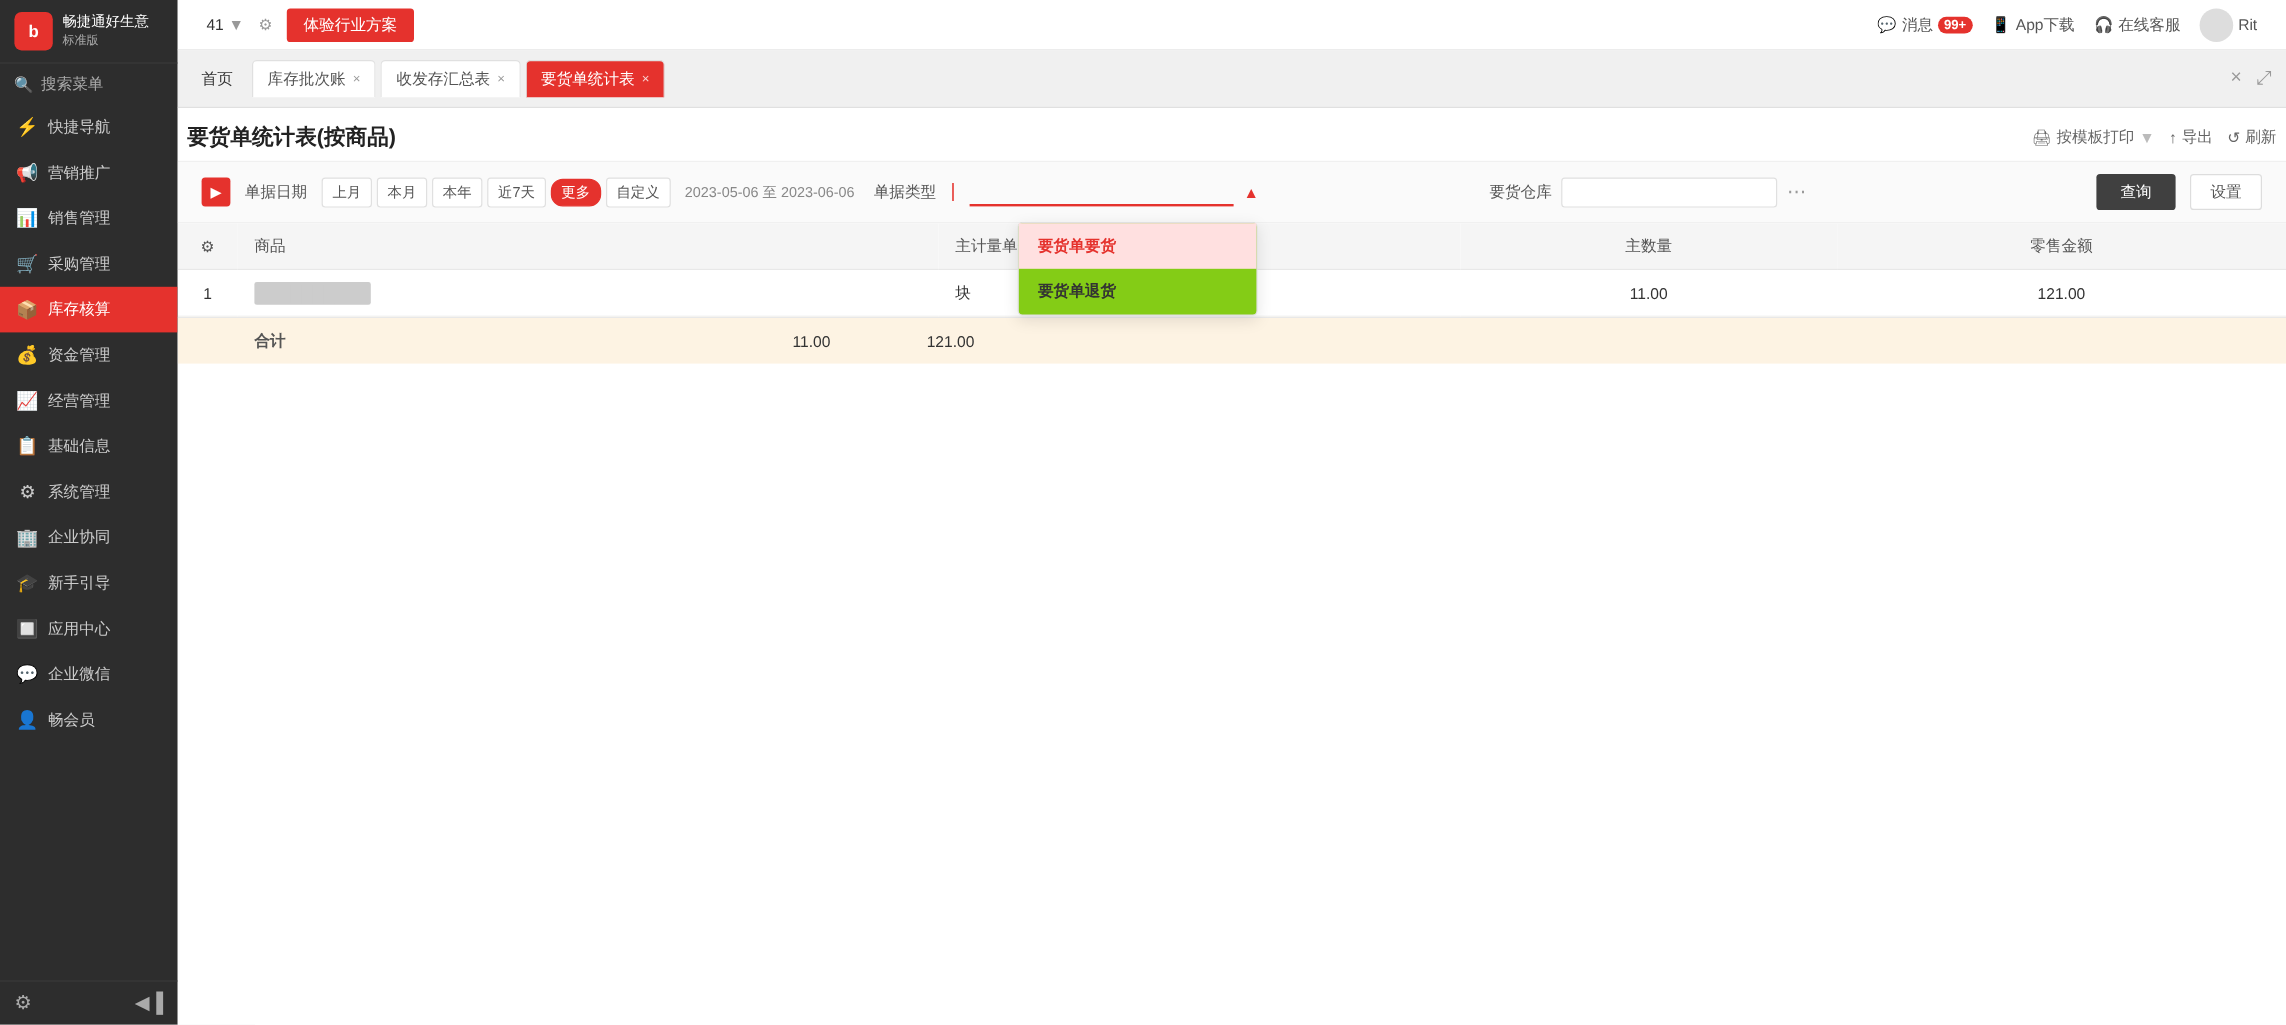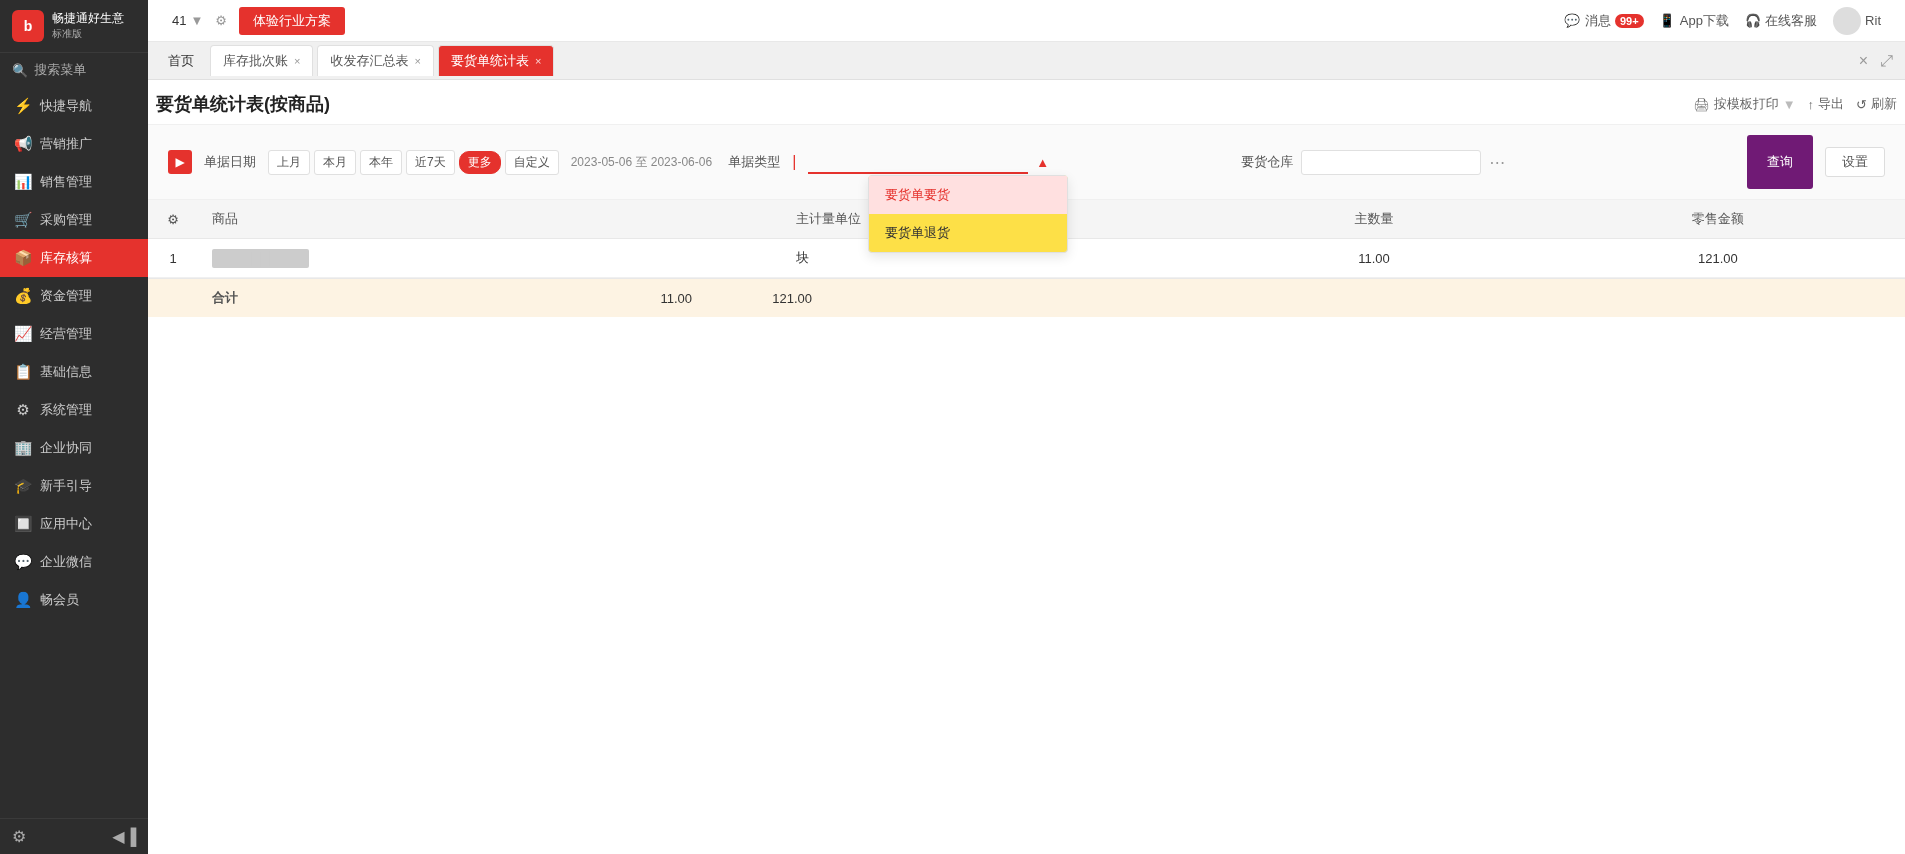--- a/index.html
+++ b/index.html
@@ -106,21 +106,21 @@
       font-size: 11px; font-weight: bold;
     }
     .avatar { width: 28px; height: 28px; border-radius: 50%; background: #ddd; }
 
     
     .tabbar {
       background: #f0f0f0;
       display: flex;
       align-items: center;
       padding: 0 8px;
-      height: 38px;
+      height: 48px;
       border-bottom: 1px solid #e0e0e0;
       flex-shrink: 0;
       gap: 4px;
       justify-content: flex-end;
     }
     .tab {
       display: flex; align-items: center; gap: 4px;
       padding: 6px 12px;
       background: white;
       border-radius: 4px 4px 0 0;
@@ -197,27 +197,28 @@
       margin-left: 4px;
     }
     .filter-type-input {
       border: none; border-bottom: 2px solid #e5322d;
       padding: 3px 8px; width: 220px;
       font-size: 13px; outline: none;
       background: transparent;
     }
     .filter-type-dropdown {
       position: absolute;
-      top: 50px; left: 720px;
-      background: #fde047;
+      top: 50px; left: 700px;
+      background: #84cc16;
       border: 1px solid #e0e0e0;
       border-radius: 4px;
       box-shadow: 0 4px 12px rgba(0,0,0,0.1);
       z-index: 100;
       min-width: 200px;
+      font-weight: bold;
     }
     .dropdown-item {
       padding: 10px 16px;
       cursor: pointer;
       font-size: 13px;
       color: #333;
     }
     .dropdown-item.selected { background: #ffe0e0; color: #e5322d; }
 
     .warehouse-section {
@@ -226,22 +227,22 @@
     }
     .warehouse-input {
       border: 1px solid #e0e0e0;
       padding: 4px 8px; width: 180px;
       font-size: 13px; outline: none;
       border-radius: 3px;
     }
     .warehouse-more { color: #999; cursor: pointer; font-size: 16px; }
 
     .query-btn {
-      background: #701a75; color: white;
-      border: none; padding: 18px 20px;
+      background: #404040; color: white;
+      border: none; padding: 6px 20px;
       border-radius: 3px; cursor: pointer;
       font-size: 13px; margin-left: auto;
     }
     .set-btn {
       background: white; color: #555;
       border: 1px solid #ddd; padding: 5px 16px;
       border-radius: 3px; cursor: pointer;
       font-size: 13px;
     }
 

